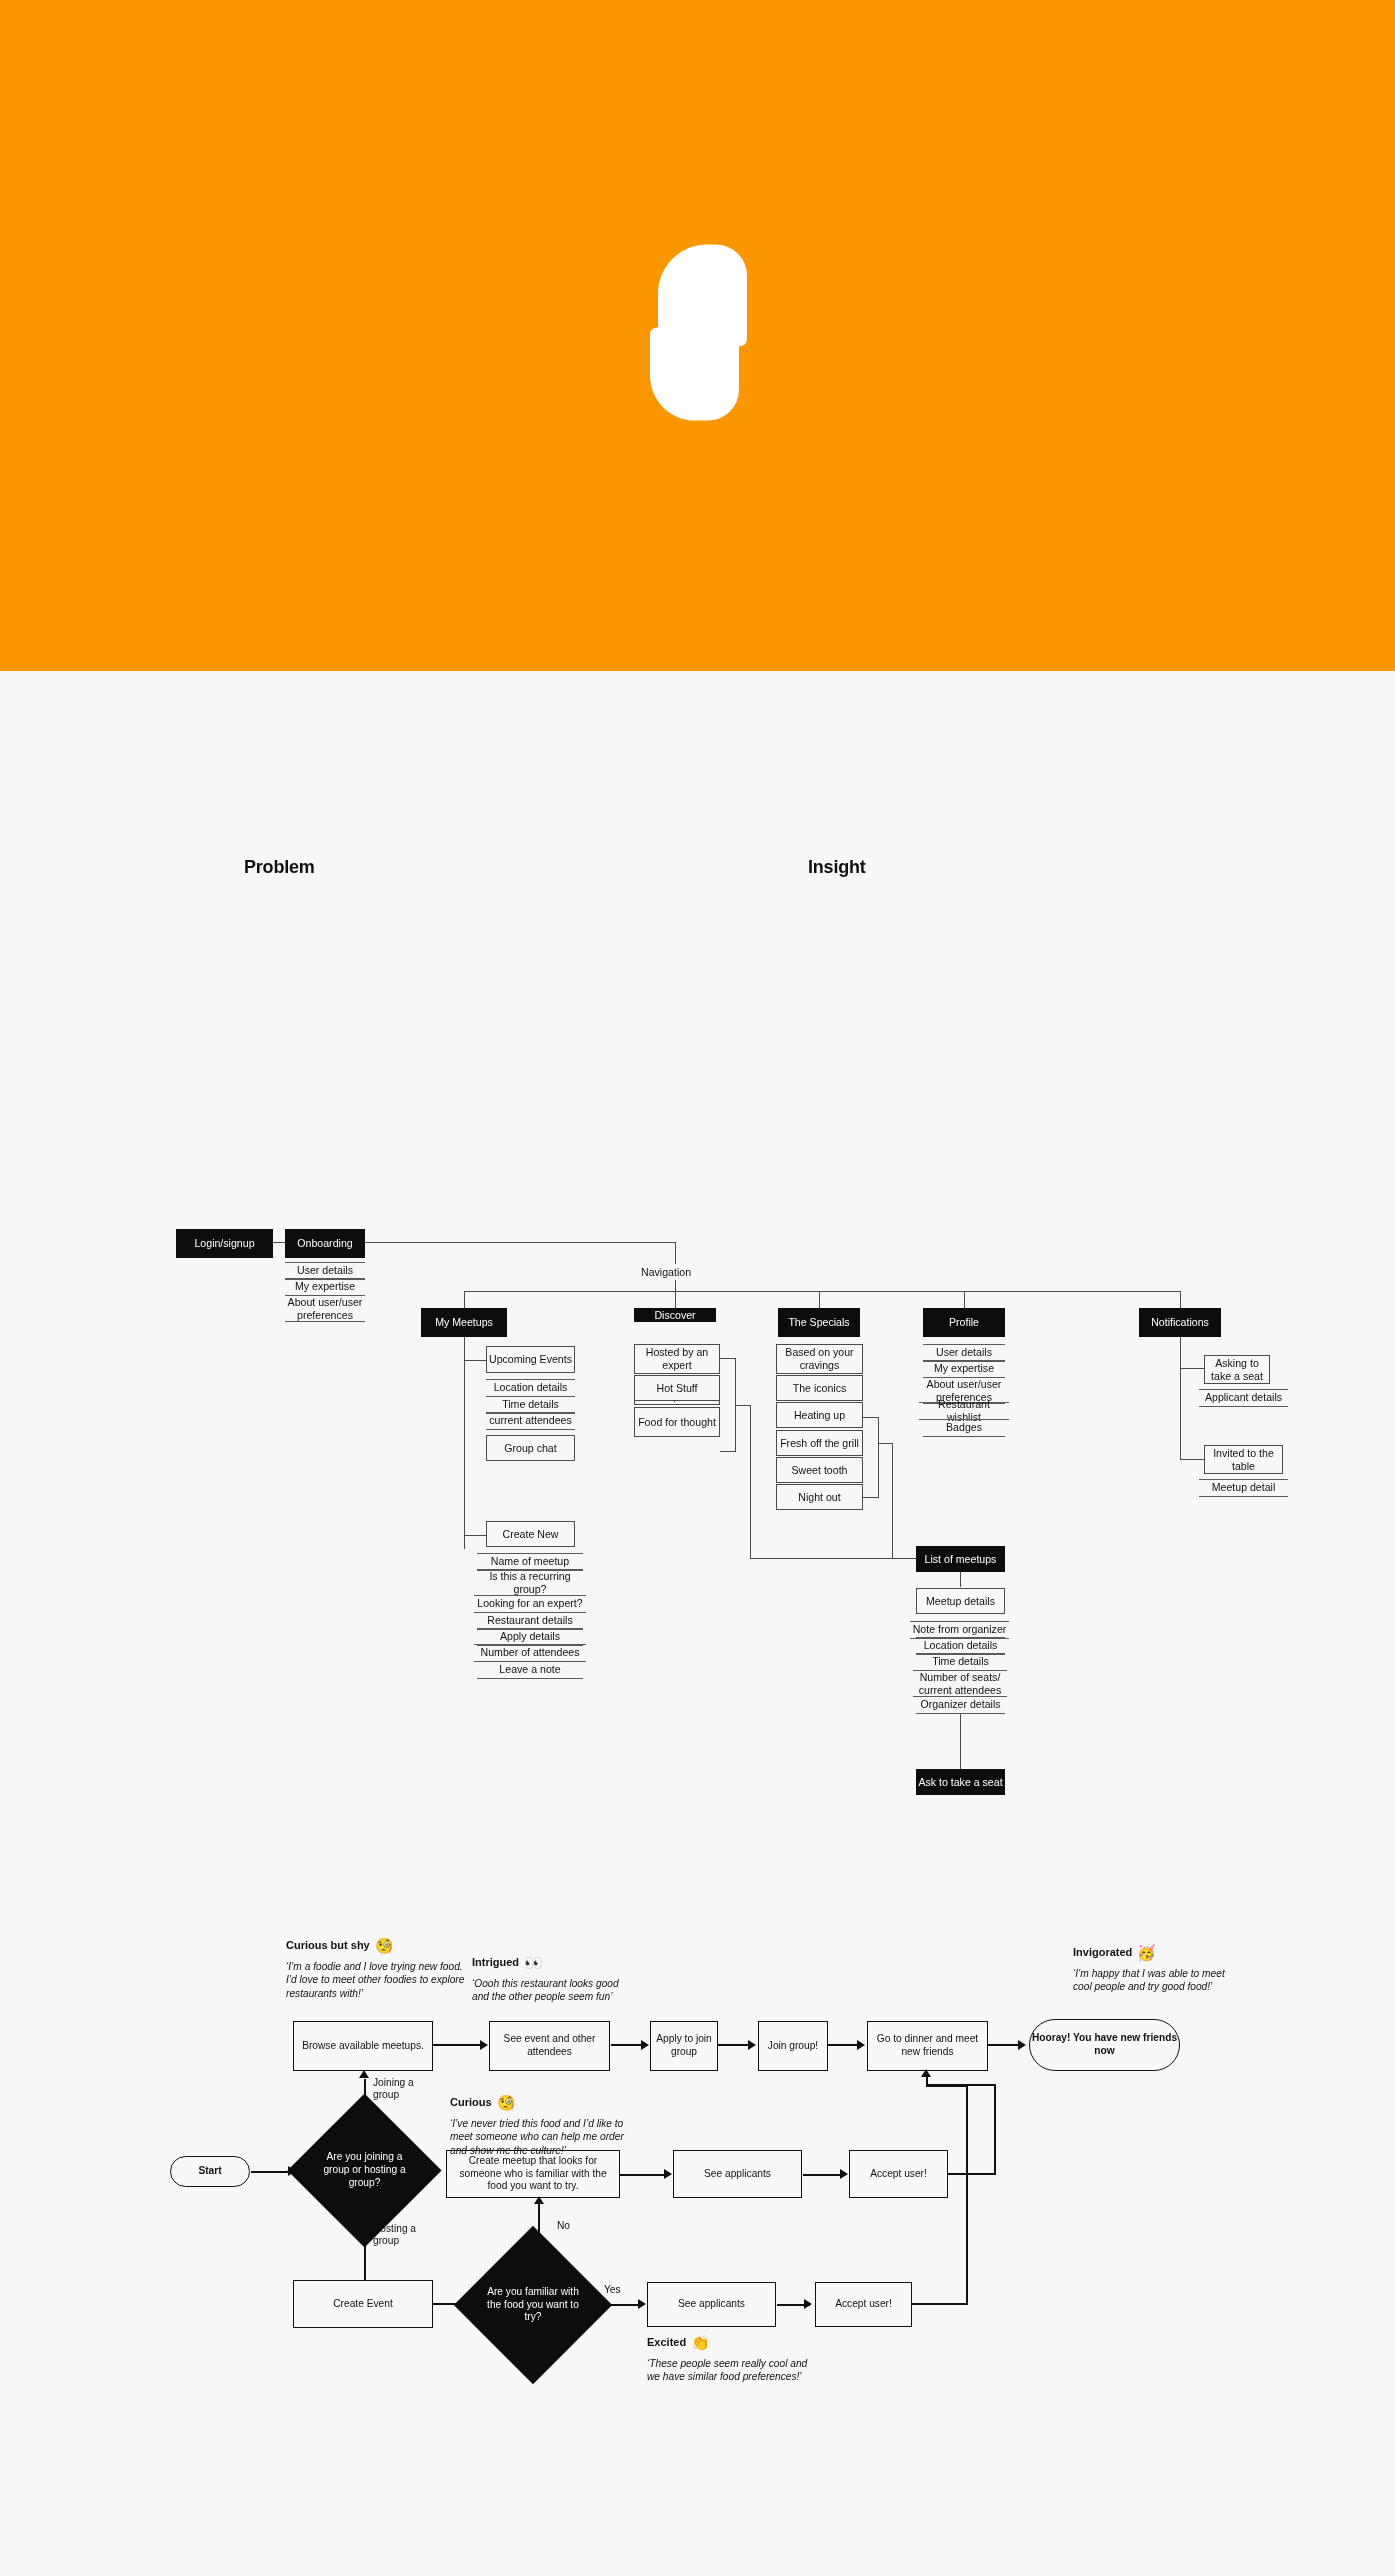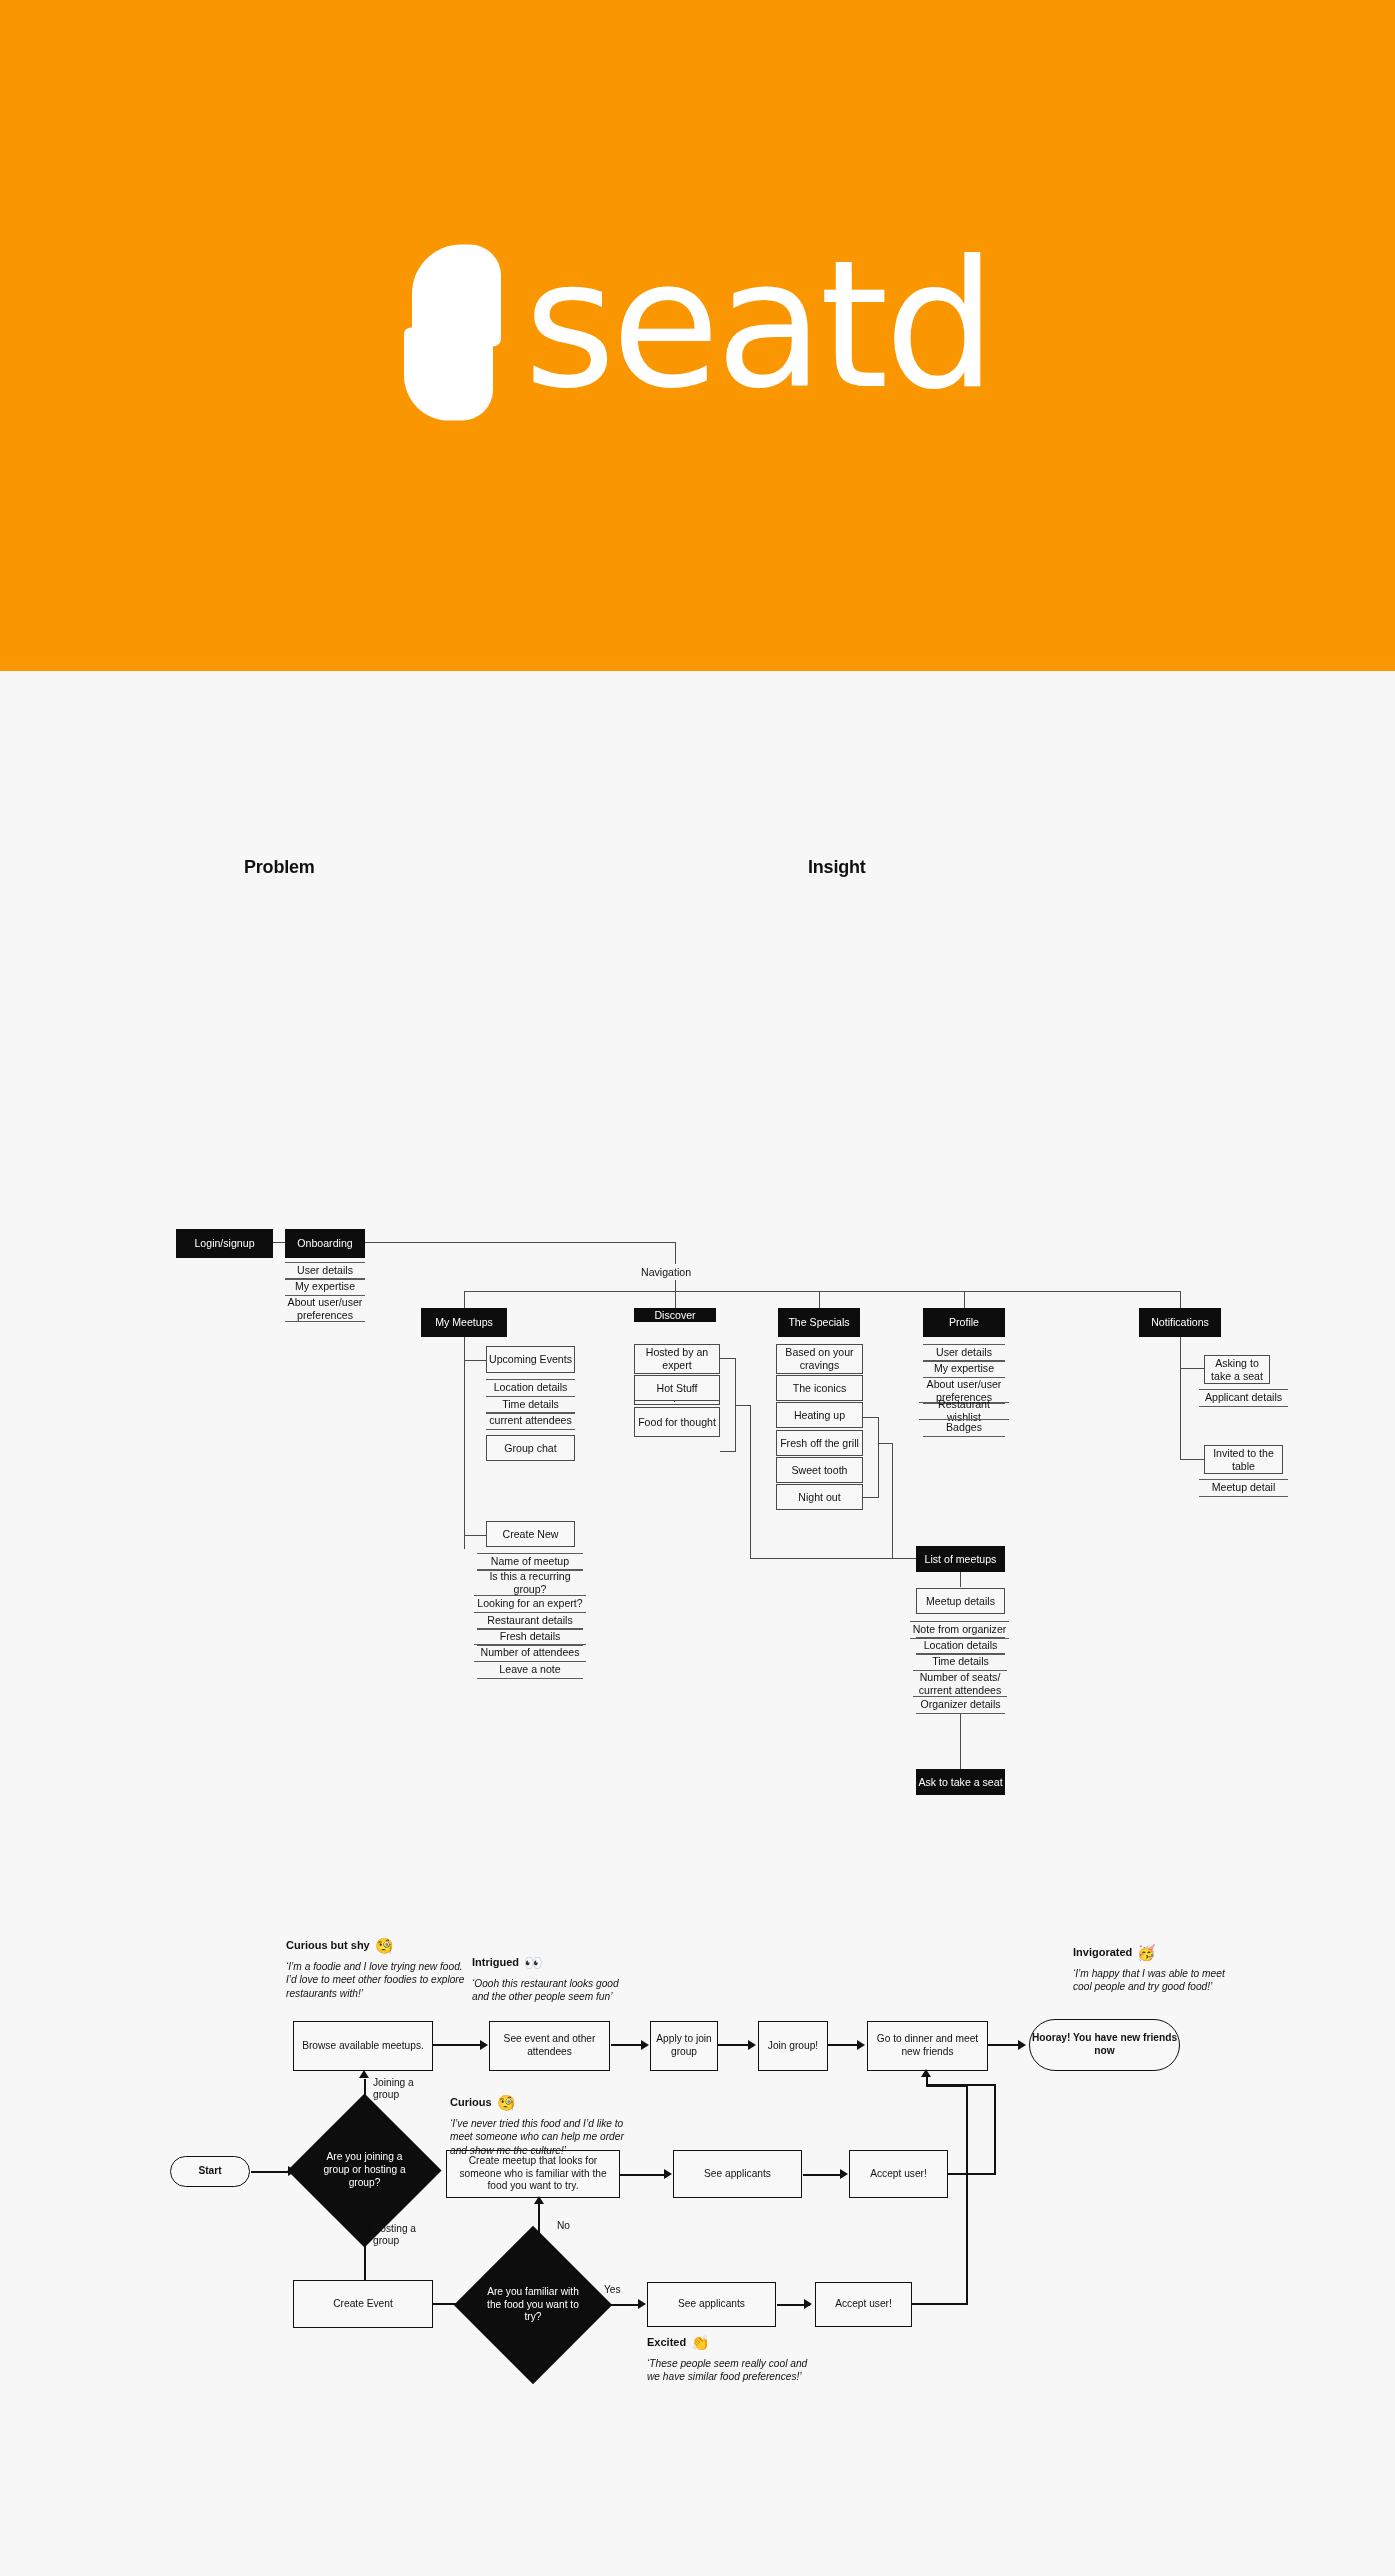--- a/index.html
+++ b/index.html
@@ -91,21 +91,20 @@
 </style>
 </head>
 <body style="background: rgb(247, 247, 247);">
 
 <div id="hero" style="background: rgb(250, 150, 0);">
   <div id="logo-lockup">
     <div id="logo-mark">
       <div class="lm-top"></div>
       <div class="lm-bot"></div>
     </div>
-    <div id="logo-word">seatd</div>
   </div>
 </div>
 
 <div class="pi-col" style="left:244px; top:857px; width:423px;">
   <p class="pi-h">Problem</p>
 </div>
 <div class="pi-col" style="left:808px; top:857px; width:382px;">
   <p class="pi-h">Insight</p>
 </div>
 
@@ -144,21 +143,21 @@
   <div class="node rule" style="left:486px; top:1396px; width:89px; height:17.7px;">Time details</div>
   <div class="node rule" style="left:486px; top:1412px; width:89px; height:17.7px;">current attendees</div>
   <div class="node box" style="left:486px; top:1435px; width:89px; height:26px;">Group chat</div>
 
   <div class="hline" style="left:464px; top:1535px; width:22px;"></div>
   <div class="node box" style="left:486px; top:1521px; width:89px; height:26px;">Create New</div>
   <div class="node rule" style="left:477px; top:1553px; width:106px; height:17.7px;">Name of meetup</div>
   <div class="node rule" style="left:477px; top:1569px; width:106px; height:27px; flex-direction:column;">Is this a recurring group?</div>
   <div class="node rule" style="left:474px; top:1595px; width:112px; height:17.7px;">Looking for an expert?</div>
   <div class="node rule" style="left:477px; top:1612px; width:106px; height:17.7px;">Restaurant details</div>
-  <div class="node rule" style="left:477px; top:1628px; width:106px; height:17.7px;">Fresh details</div>
+  <div class="node rule" style="left:477px; top:1628px; width:106px; height:17.7px;">Apply details</div>
   <div class="node rule" style="left:474px; top:1644px; width:112px; height:17.7px;">Number of attendees</div>
   <div class="node rule" style="left:477px; top:1661px; width:106px; height:17.7px;">Leave a note</div>
 
   <div class="node box" style="left:634px; top:1344px; width:86px; height:30px;">Hosted by an expert</div>
   <div class="node box" style="left:634px; top:1375px; width:86px; height:30px;">Looking for an expert</div>
   <div class="node box" style="left:634px; top:1407px; width:86px; height:30px;">Food for thought</div>
   <div class="node box" style="left:634px; top:1375px; width:86px; height:26px;">Hot Stuff</div>
 
   <div class="hline" style="left:720px; top:1358px; width:16.4px;"></div>
   <div class="hline" style="left:720px; top:1451px; width:16.4px;"></div>

